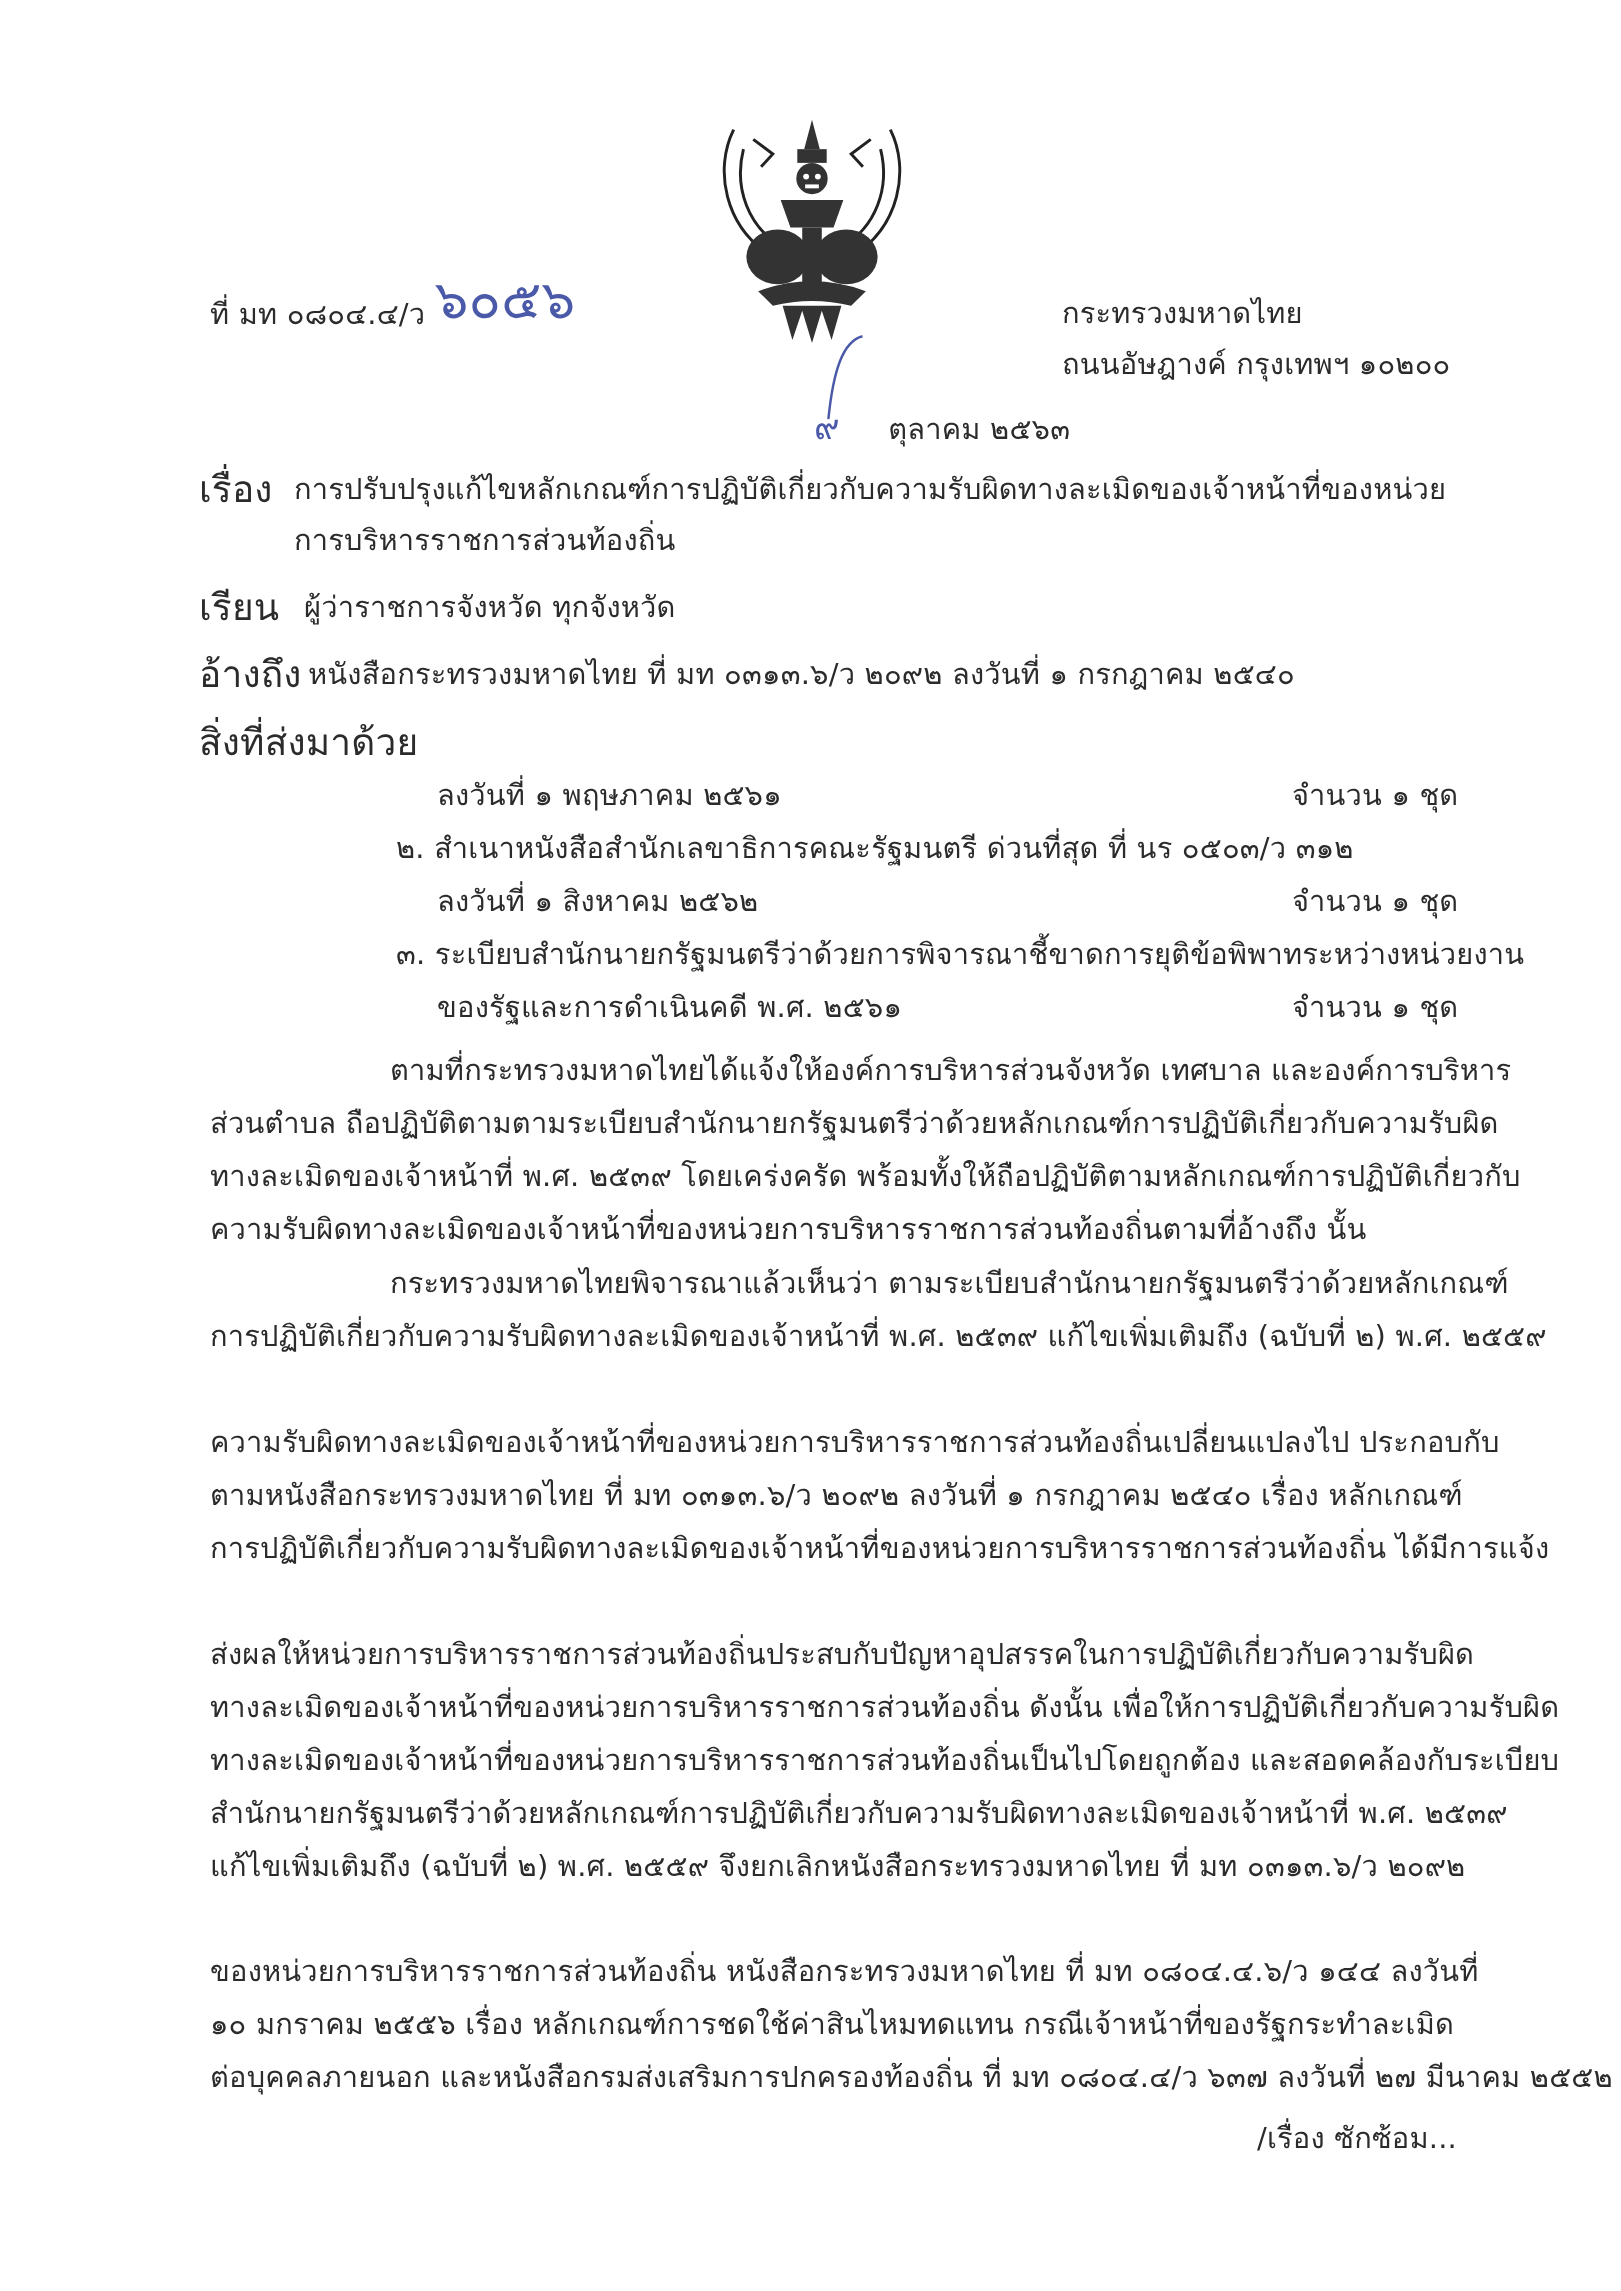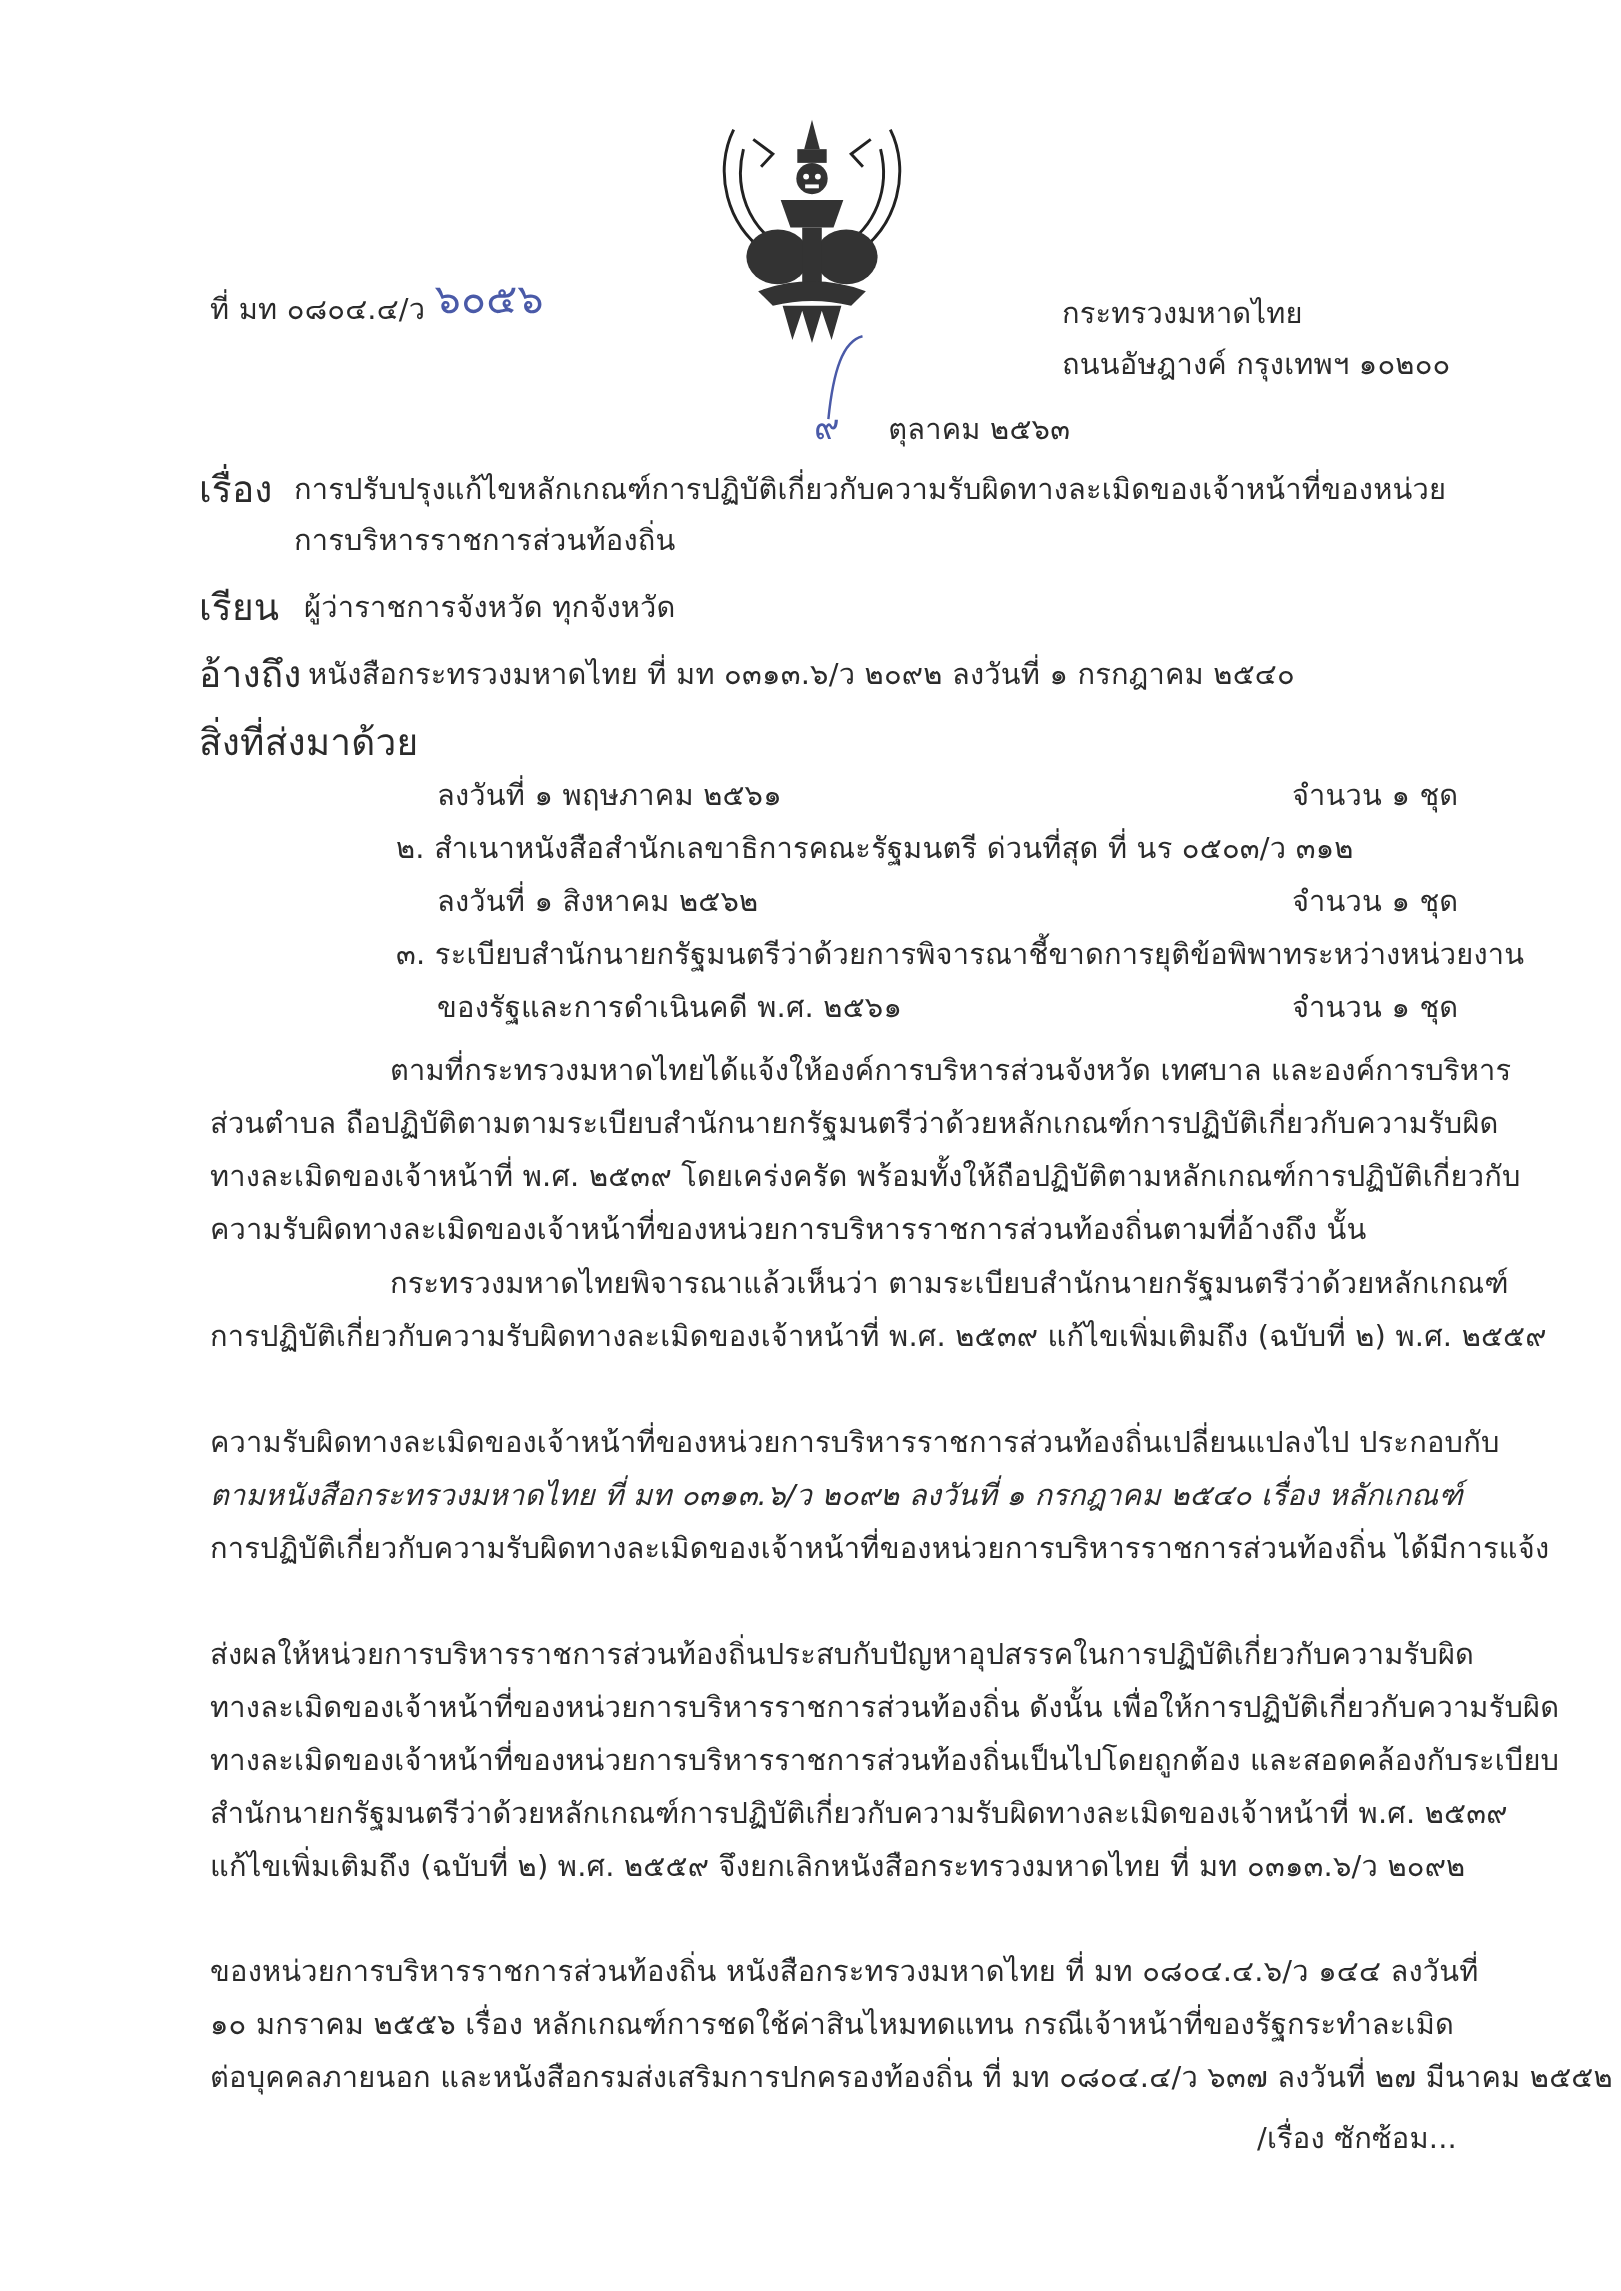--- a/index.html
+++ b/index.html
@@ -49,21 +49,21 @@
     </g>
     <g fill="#fff">
       <circle cx="104" cy="68" r="3"></circle>
       <circle cx="116" cy="68" r="3"></circle>
       <rect x="103" y="76" width="14" height="4"></rect>
     </g>
   </svg>
 
   <div class="abs txt" style="left:210px; top:286px;">
     <span>ที่ มท ๐๘๐๔.๔/ว</span>
-    <span class="hand" style="font-size:41px; position:relative; top:-5.9px;">๖๐๕๖</span>
+    <span class="hand" style="font-size:53px; position:relative; top:-5.9px;">๖๐๕๖</span>
   </div>
 
   <div class="abs txt" style="left:1062px; top:294px;">กระทรวงมหาดไทย</div>
   <div class="abs txt" style="left:1062px; top:345px;">ถนนอัษฎางค์ กรุงเทพฯ ๑๐๒๐๐</div>
 
   <svg class="abs" style="left:804px; top:331px; width:78px; height:108px;" viewBox="0 0 80 110">
     <path d="M60 5 C40 10, 30 40, 25 90" stroke="#4a5aa8" stroke-width="2.5" fill="none"></path>
   </svg>
 
   <div class="abs txt" style="left:814px; top:408px;">
@@ -95,21 +95,21 @@
   <div class="qty txt" style="top:988px;">จำนวน ๑ ชุด</div>
 
   <div class="body-line txt indent" style="top:1051px;">ตามที่กระทรวงมหาดไทยได้แจ้งให้องค์การบริหารส่วนจังหวัด เทศบาล และองค์การบริหาร</div>
   <div class="body-line txt" style="top:1104px;">ส่วนตำบล ถือปฏิบัติตามตามระเบียบสำนักนายกรัฐมนตรีว่าด้วยหลักเกณฑ์การปฏิบัติเกี่ยวกับความรับผิด</div>
   <div class="body-line txt" style="top:1157px;">ทางละเมิดของเจ้าหน้าที่ พ.ศ. ๒๕๓๙ โดยเคร่งครัด พร้อมทั้งให้ถือปฏิบัติตามหลักเกณฑ์การปฏิบัติเกี่ยวกับ</div>
   <div class="body-line txt last" style="top:1210px;">ความรับผิดทางละเมิดของเจ้าหน้าที่ของหน่วยการบริหารราชการส่วนท้องถิ่นตามที่อ้างถึง นั้น</div>
 
   <div class="body-line txt indent" style="top:1264px;">กระทรวงมหาดไทยพิจารณาแล้วเห็นว่า ตามระเบียบสำนักนายกรัฐมนตรีว่าด้วยหลักเกณฑ์</div>
   <div class="body-line txt" style="top:1317px;">การปฏิบัติเกี่ยวกับความรับผิดทางละเมิดของเจ้าหน้าที่ พ.ศ. ๒๕๓๙ แก้ไขเพิ่มเติมถึง (ฉบับที่ ๒) พ.ศ. ๒๕๕๙</div>
   <div class="body-line txt" style="top:1423px;">ความรับผิดทางละเมิดของเจ้าหน้าที่ของหน่วยการบริหารราชการส่วนท้องถิ่นเปลี่ยนแปลงไป ประกอบกับ</div>
-  <div class="body-line txt" style="top:1476px;font-style:italic;">ตามหนังสือกระทรวงมหาดไทย ที่ มท ๐๓๑๓.๖/ว ๒๐๙๒ ลงวันที่ ๑ กรกฎาคม ๒๕๔๐ เรื่อง หลักเกณฑ์</div>
+  <div class="body-line txt" style="top:1476px;">ตามหนังสือกระทรวงมหาดไทย ที่ มท ๐๓๑๓.๖/ว ๒๐๙๒ ลงวันที่ ๑ กรกฎาคม ๒๕๔๐ เรื่อง หลักเกณฑ์</div>
   <div class="body-line txt" style="top:1529px;">การปฏิบัติเกี่ยวกับความรับผิดทางละเมิดของเจ้าหน้าที่ของหน่วยการบริหารราชการส่วนท้องถิ่น ได้มีการแจ้ง</div>
   <div class="body-line txt" style="top:1635px;">ส่งผลให้หน่วยการบริหารราชการส่วนท้องถิ่นประสบกับปัญหาอุปสรรคในการปฏิบัติเกี่ยวกับความรับผิด</div>
   <div class="body-line txt" style="top:1688px;">ทางละเมิดของเจ้าหน้าที่ของหน่วยการบริหารราชการส่วนท้องถิ่น ดังนั้น เพื่อให้การปฏิบัติเกี่ยวกับความรับผิด</div>
   <div class="body-line txt" style="top:1741px;">ทางละเมิดของเจ้าหน้าที่ของหน่วยการบริหารราชการส่วนท้องถิ่นเป็นไปโดยถูกต้อง และสอดคล้องกับระเบียบ</div>
   <div class="body-line txt" style="top:1794px;">สำนักนายกรัฐมนตรีว่าด้วยหลักเกณฑ์การปฏิบัติเกี่ยวกับความรับผิดทางละเมิดของเจ้าหน้าที่ พ.ศ. ๒๕๓๙</div>
   <div class="body-line txt" style="top:1847px;">แก้ไขเพิ่มเติมถึง (ฉบับที่ ๒) พ.ศ. ๒๕๕๙ จึงยกเลิกหนังสือกระทรวงมหาดไทย ที่ มท ๐๓๑๓.๖/ว ๒๐๙๒</div>
   <div class="body-line txt" style="top:1952px;">ของหน่วยการบริหารราชการส่วนท้องถิ่น หนังสือกระทรวงมหาดไทย ที่ มท ๐๘๐๔.๔.๖/ว ๑๔๔ ลงวันที่</div>
   <div class="body-line txt" style="top:2005px;">๑๐ มกราคม ๒๕๕๖ เรื่อง หลักเกณฑ์การชดใช้ค่าสินไหมทดแทน กรณีเจ้าหน้าที่ของรัฐกระทำละเมิด</div>
   <div class="body-line txt" style="top:2058px;">ต่อบุคคลภายนอก และหนังสือกรมส่งเสริมการปกครองท้องถิ่น ที่ มท ๐๘๐๔.๔/ว ๖๓๗ ลงวันที่ ๒๗ มีนาคม ๒๕๕๒</div>
 

